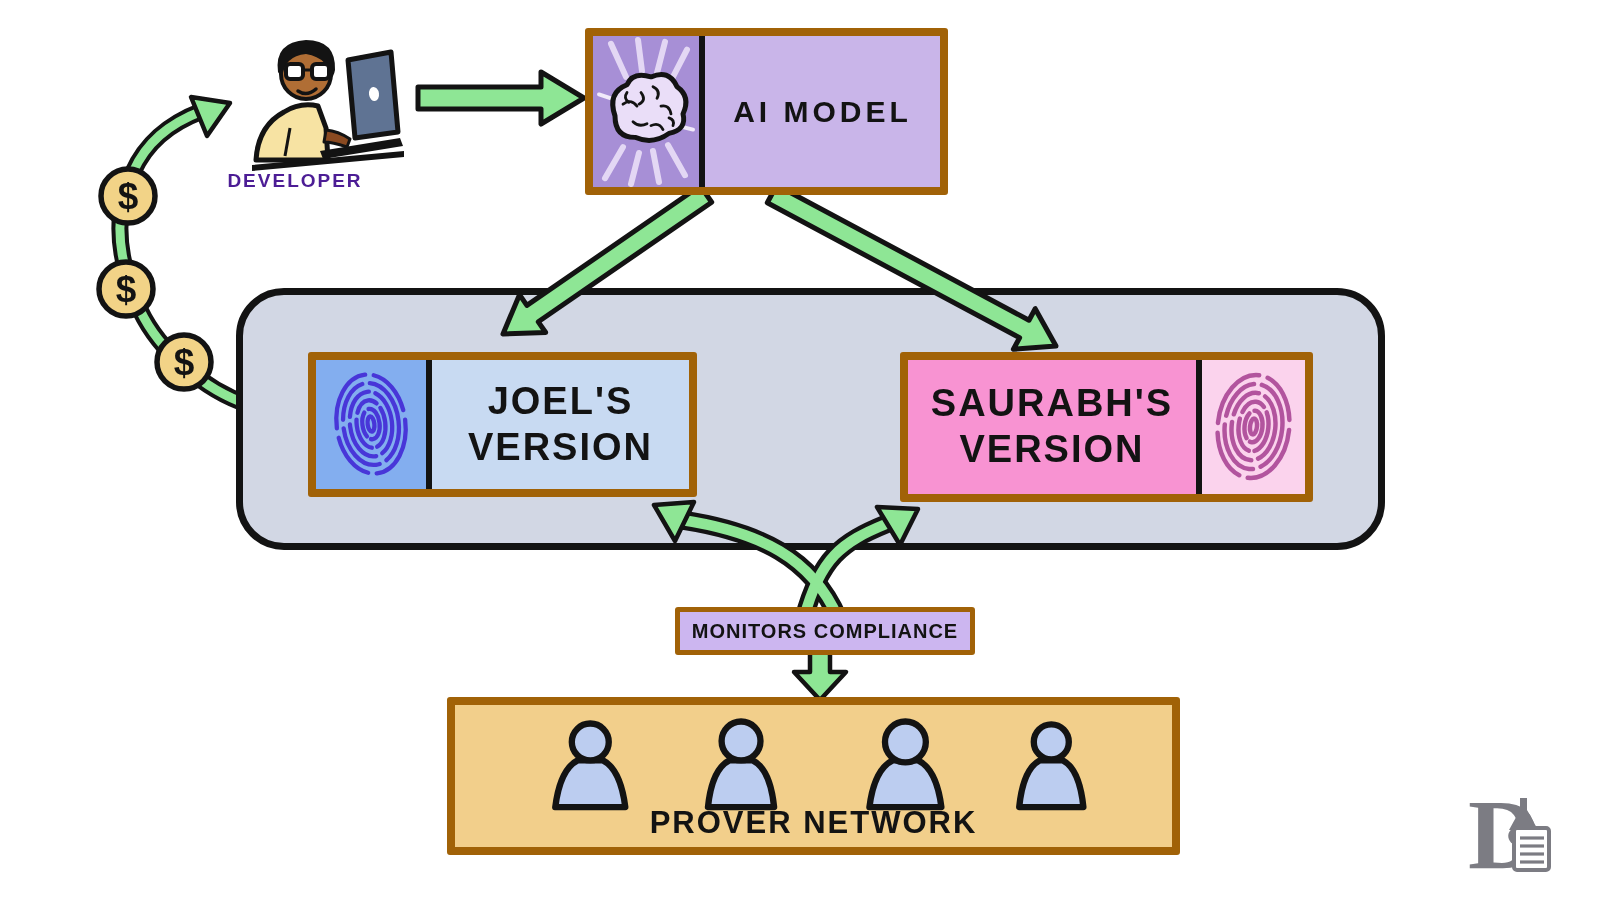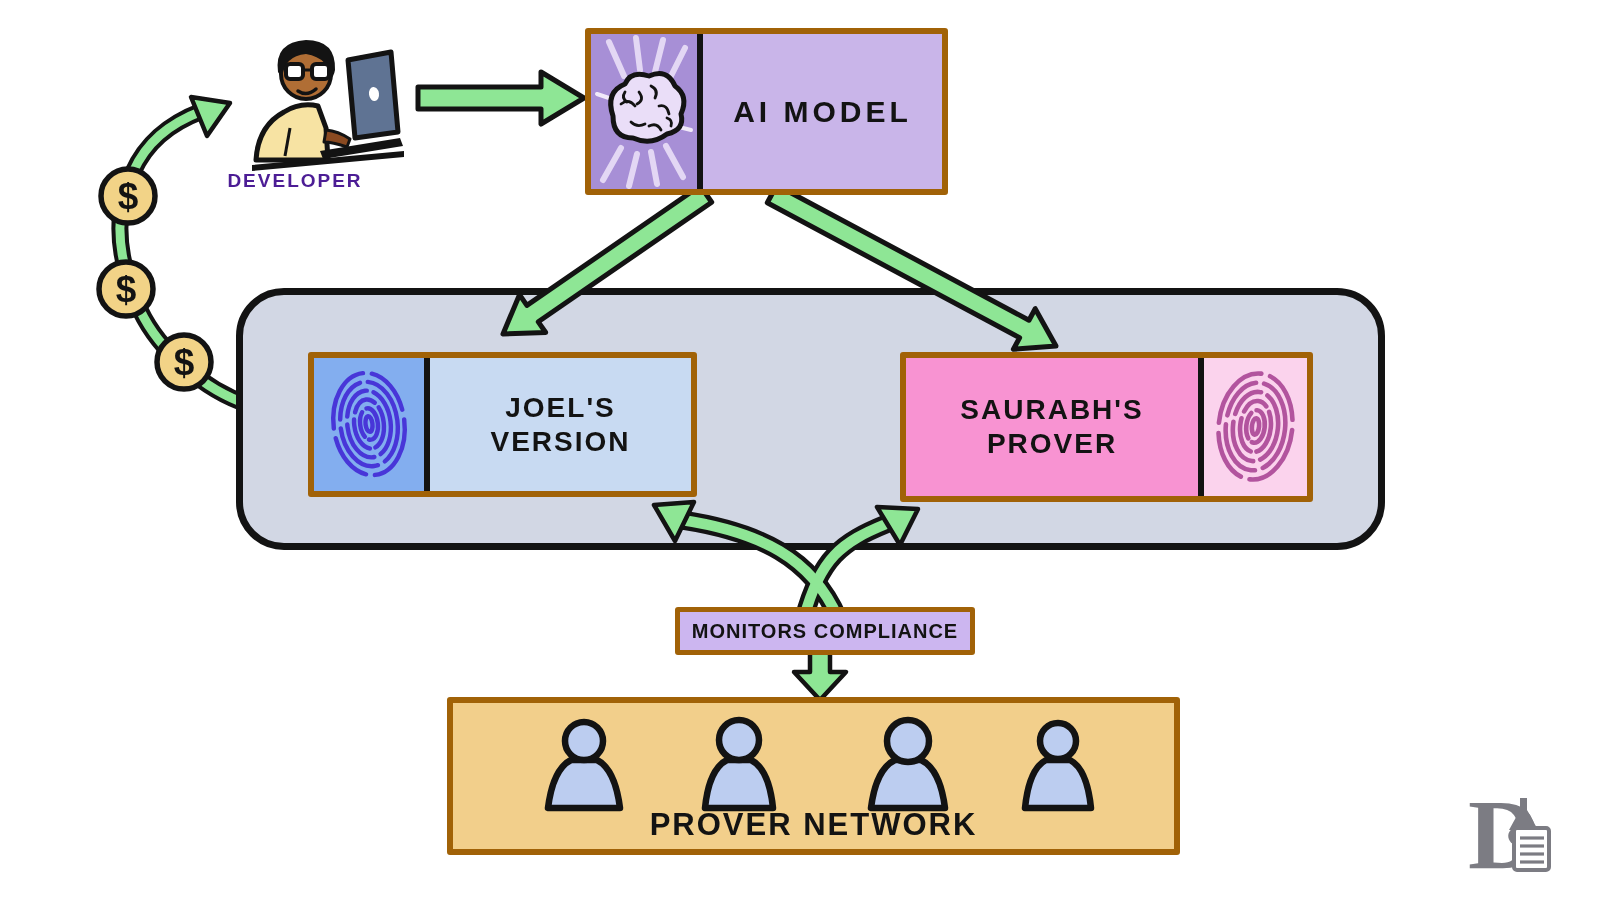--- a/index.html
+++ b/index.html
@@ -1,36 +1,36 @@
 <!DOCTYPE html>
 <html><head>
 <meta charset="utf-8">
 <style>
   html,body{margin:0;padding:0;background:#fff;}
   .canvas{position:relative;width:1600px;height:900px;background:#ffffff;overflow:hidden;
           font-family:"Liberation Sans","DejaVu Sans",sans-serif;color:#111;}
   .layer{position:absolute;left:0;top:0;width:1600px;height:900px;pointer-events:none;}
-  .box{position:absolute;box-sizing:border-box;border:6px solid #a16207;display:flex;border-radius:3px;}
+  .box{position:absolute;box-sizing:border-box;border:8px solid #a16207;display:flex;border-radius:3px;}
   .lbl{font-weight:700;color:#131313;white-space:pre-line;text-align:center;}
   
   .ai-box{left:585px;top:28px;width:363px;height:167px;z-index:6;background:#c9b5e9;}
   .ai-icon-sect{width:106px;border-right:6px solid #131313;background:#a78fd6;position:relative;overflow:hidden;}
   .ai-label-sect{flex:1;display:flex;align-items:center;justify-content:center;background:#c9b5e9;}
   .ai-label-sect .lbl{font-size:30px;letter-spacing:4px;}
   
   .container-rect{position:absolute;left:236px;top:288px;width:1149px;height:262px;box-sizing:border-box;
                   border:7px solid #131313;border-radius:48px;background:#d2d7e4;z-index:2;}
   
   .joel-box{left:308px;top:352px;width:389px;height:145px;z-index:3;background:#c8daf2;}
   .joel-fp-sect{width:110px;border-right:6px solid #131313;background:#83aeef;position:relative;overflow:hidden;}
   .joel-label-sect{flex:1;display:flex;align-items:center;justify-content:center;background:#c8daf2;}
   .saurabh-box{left:900px;top:352px;width:413px;height:150px;z-index:3;background:#f893d2;}
   .saurabh-label-sect{flex:1;display:flex;align-items:center;justify-content:center;background:#f893d2;}
   .saurabh-fp-sect{width:103px;border-left:6px solid #131313;background:#fbd3ed;position:relative;overflow:hidden;}
-  .version-lbl{font-size:28px;letter-spacing:2px;line-height:1.2;}
+  .version-lbl{font-size:38px;letter-spacing:2px;line-height:1.2;}
   
   .monitors-box{left:675px;top:607px;width:300px;height:48px;z-index:6;background:#ccb6f0;
                 border-width:5px;align-items:center;justify-content:center;}
   .monitors-box .lbl{font-size:20px;letter-spacing:1px;}
   
   .prover-box{left:447px;top:697px;width:733px;height:158px;z-index:6;background:#f2cf8b;position:absolute;}
   .prover-lbl{position:absolute;left:0;right:0;bottom:6px;font-size:31px;letter-spacing:2px;}
   
   .dev-figure{position:absolute;left:228px;top:34px;width:178px;height:140px;z-index:6;}
   .dev-label{position:absolute;left:205px;top:170px;width:180px;text-align:center;z-index:6;
@@ -82,21 +82,21 @@
     </div>
     <div class="joel-label-sect">
       <div class="lbl version-lbl">JOEL'S
 VERSION</div>
     </div>
   </div>
 
   <div class="box saurabh-box">
     <div class="saurabh-label-sect">
       <div class="lbl version-lbl">SAURABH'S
-PROVER</div>
+VERSION</div>
     </div>
     <div class="saurabh-fp-sect">
       <svg viewBox="0 0 100 135" width="100%" height="100%" preserveAspectRatio="xMidYMid meet">
         <g transform="rotate(6 50 67)" fill="none" stroke="#b2549e" stroke-width="4.5" stroke-linecap="round">
           <ellipse cx="50" cy="67" rx="36" ry="52" stroke-dasharray="70 9 50 10"></ellipse>
           <ellipse cx="50" cy="67" rx="29" ry="43" stroke-dasharray="45 8 60 9"></ellipse>
           <ellipse cx="50" cy="67" rx="22" ry="34" stroke-dasharray="36 7 48 8"></ellipse>
           <ellipse cx="50" cy="67" rx="15" ry="25" stroke-dasharray="28 6 36 7"></ellipse>
           <ellipse cx="50" cy="67" rx="9" ry="16" stroke-dasharray="22 5 26 6"></ellipse>
           <ellipse cx="50" cy="67" rx="3.5" ry="8"></ellipse>

